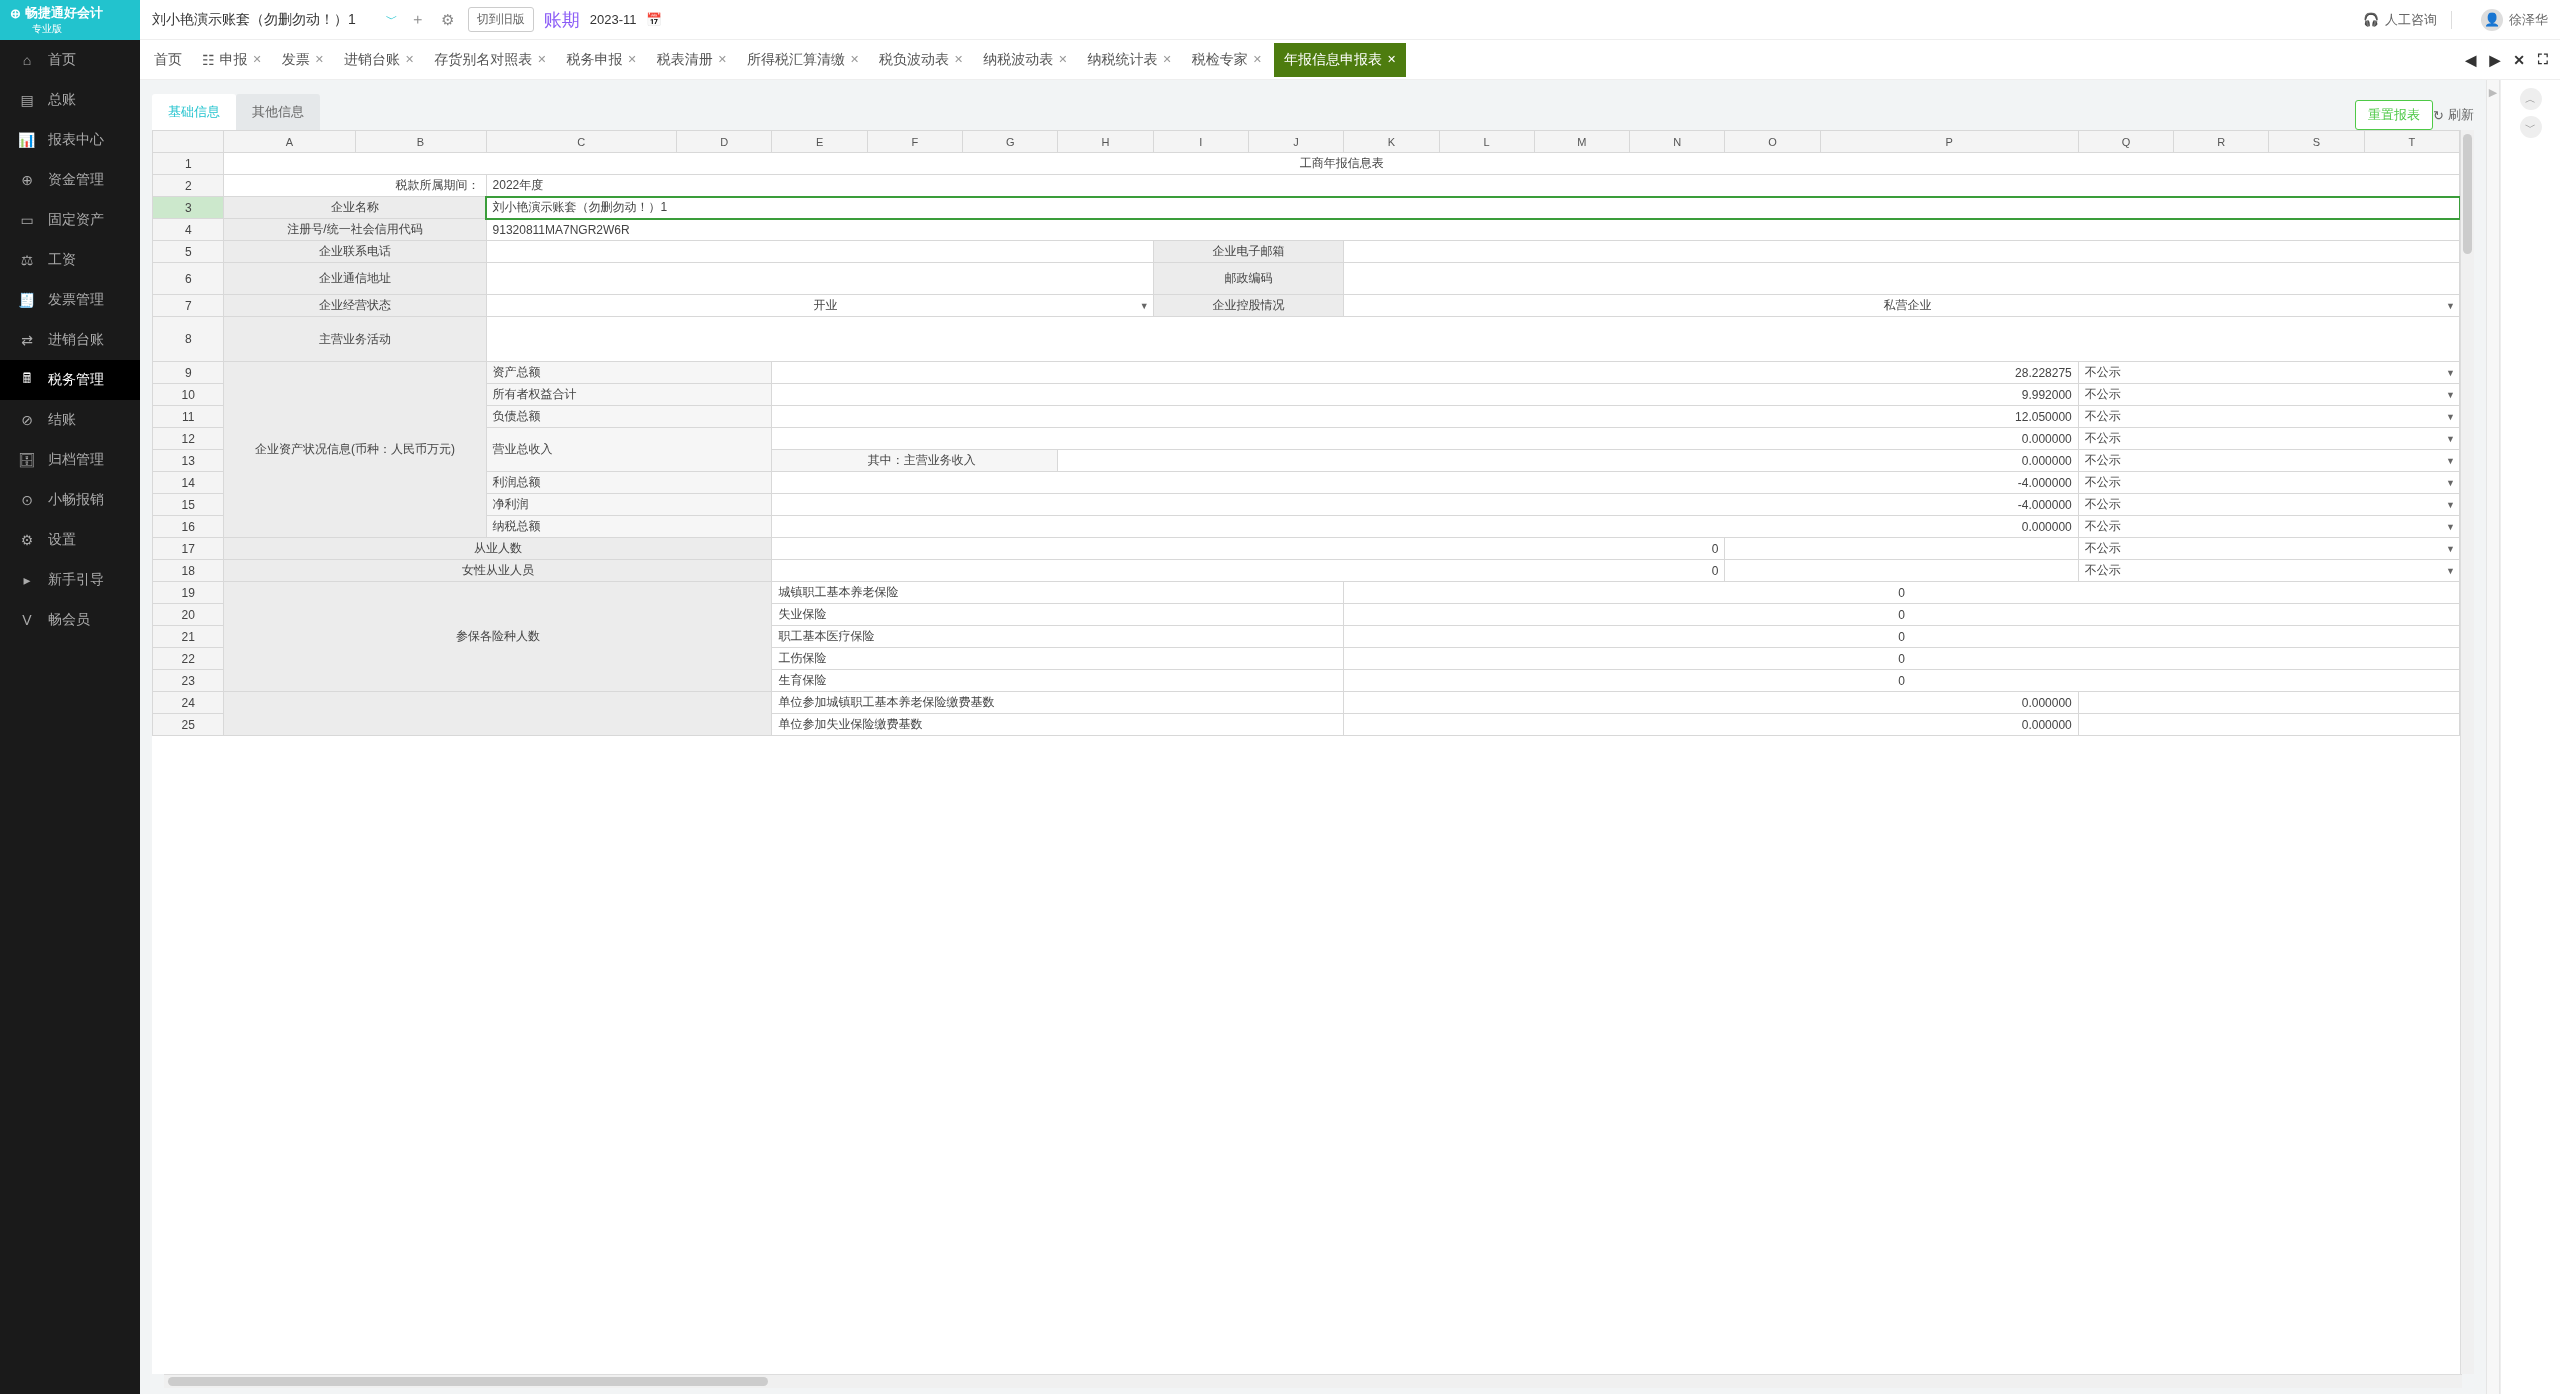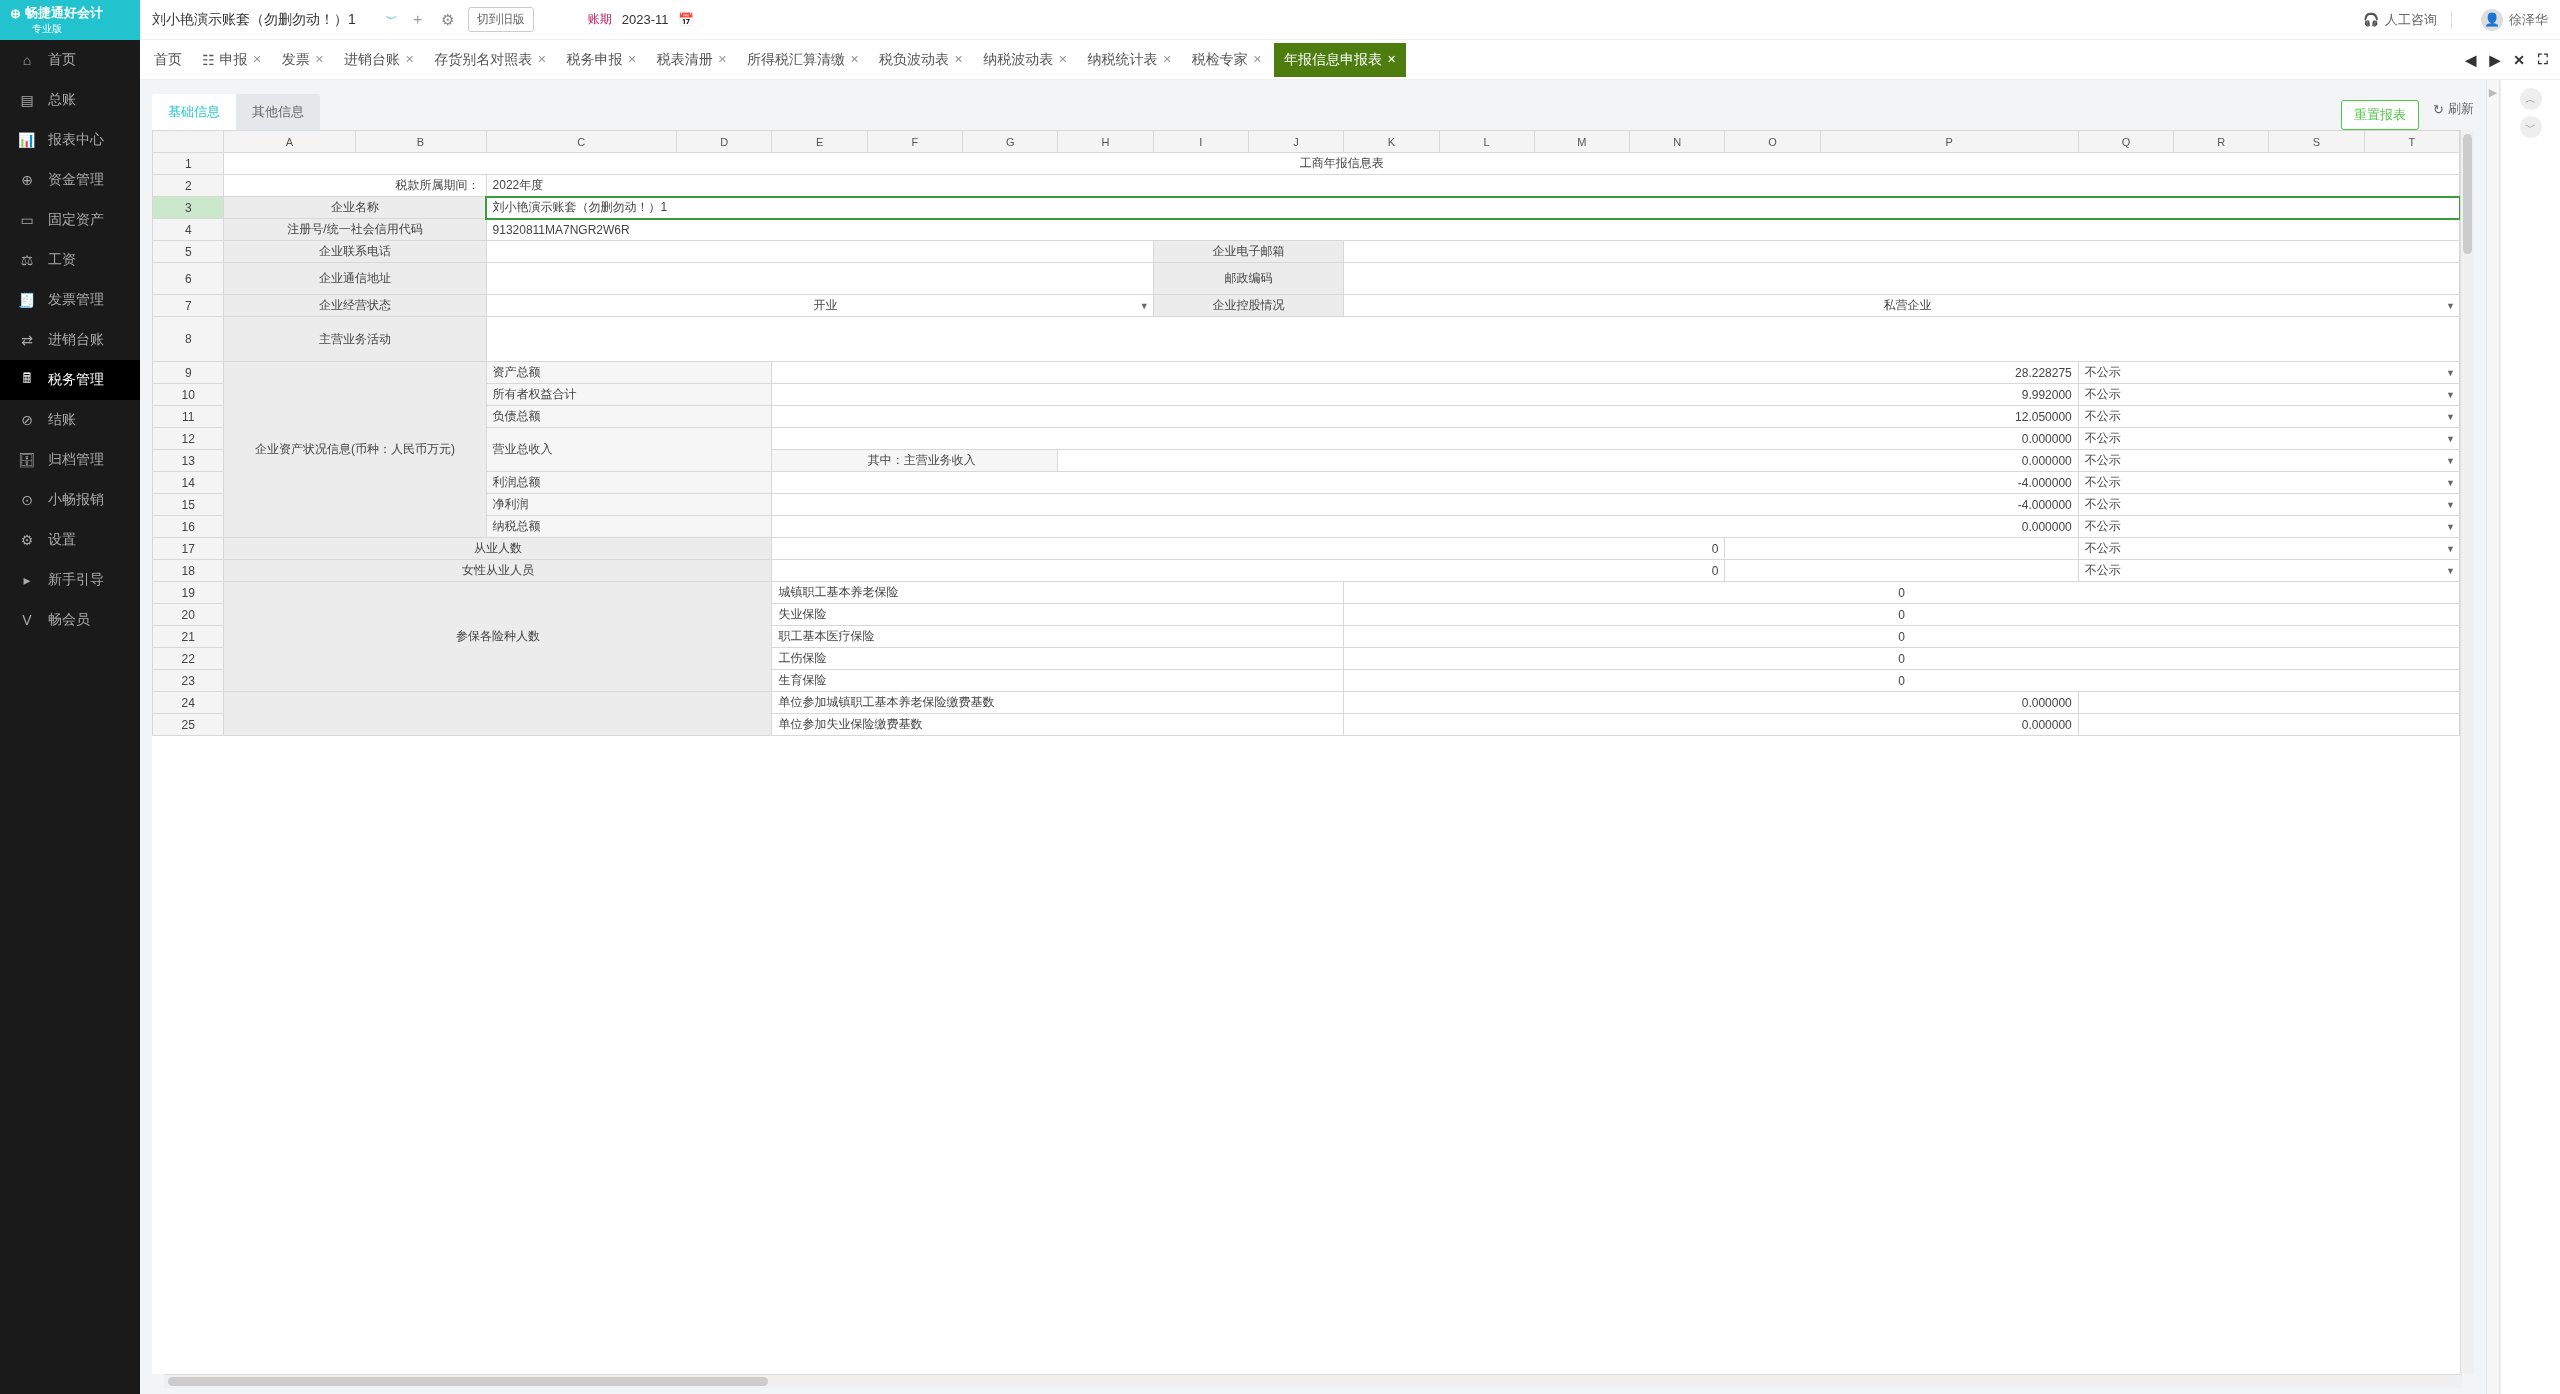--- a/index.html
+++ b/index.html
@@ -19,21 +19,21 @@
     
     
     .main { flex: 1; display: flex; flex-direction: column; min-width: 0; }
     
     
     .topbar { height: 40px; display: flex; align-items: center; padding: 0 12px; border-bottom: 1px solid #eee; gap: 10px; }
     .acct-select { color: #333; font-size: 14px; display:flex; align-items:center; gap: 30px;}
     .caret-down { color:#22c3ce; font-size:12px;}
     .top-btn { width: 20px; height: 20px; display:inline-flex; align-items:center; justify-content:center; color:#888; cursor:pointer; font-size:15px;}
     .old-ver { border: 1px solid #ccc; padding: 3px 8px; border-radius: 3px; color: #666; font-size: 12px; cursor:pointer;}
-    .period-label { color: #be185d; font-size: 12px; margin-left: 44px;}
+    .period-label { color: #8b5cf6; font-size: 18px;}
     .period-val { color: #333; font-size: 13px;}
     .cal-icon { color:#22c3ce; font-size:13px;}
     .spacer { flex: 1; }
     .consult { display:flex; align-items:center; gap:5px; color:#666; font-size:13px; cursor:pointer;}
     .user-area { display:flex; align-items:center; gap:6px; color:#666; font-size:13px; margin-left:15px; cursor:pointer;}
     .avatar { width:22px; height:22px; border-radius:50%; background:#ddd; display:inline-flex; align-items:center; justify-content:center; color:#aaa;}
     .divider-v { width:1px; height:18px; background:#ddd; margin: 0 4px;}
     
     
     .tabs-row { height: 40px; display: flex; align-items: center; padding: 0 6px; border-bottom: 1px solid #eee; background:#fff; }
@@ -45,21 +45,21 @@
     .tab-nav { display:flex; align-items:center; gap:2px; margin-left:6px;}
     .tab-nav-btn { width:22px; height:22px; display:inline-flex; align-items:center; justify-content:center; color:#333; cursor:pointer; font-size:14px; font-weight:bold;}
     
     
     .content { flex:1; display:flex; background:#f2f4f5; min-height:0;}
     .content-main { flex:1; display:flex; flex-direction:column; padding: 10px 12px 6px 12px; min-width:0;}
     .subtab-row { display:flex; align-items:flex-end; justify-content:space-between; height:40px;}
     .subtabs { display:flex; gap:0;}
     .subtab { padding: 9px 16px; background:#e5e8ea; color:#666; font-size:13px; cursor:pointer; border-top-left-radius:3px; border-top-right-radius:3px;}
     .subtab.active { background:#fff; color:#22c3ce;}
-    .action-btns { display:flex; align-items:flex-start; gap:14px;}
+    .action-btns { display:flex; align-items:center; }
     .btn-reset { border:1px solid #4ec946; color:#4ec946; padding:5px 12px; border-radius:3px; background:#fff; font-size:13px; cursor:pointer;}
     .btn-refresh { display:flex; align-items:center; gap:4px; color:#666; font-size:13px; cursor:pointer;}
     
     
     .sheet-wrap { flex:1; background:#fff; display:flex; min-height:0; position:relative;}
     .sheet { flex:1; overflow:auto; }
     table.grid { border-collapse:collapse; width:100%; table-layout:fixed;}
     table.grid th, table.grid td { border:1px solid #d8d8d8; height:22px; font-size:12px; color:#444; }
     table.grid thead th { background:#f4f4f4; font-weight:normal; color:#555; text-align:center; font-size:11px;}
     .rownum { background:#f4f4f4; text-align:center; width:36px; color:#555;}

